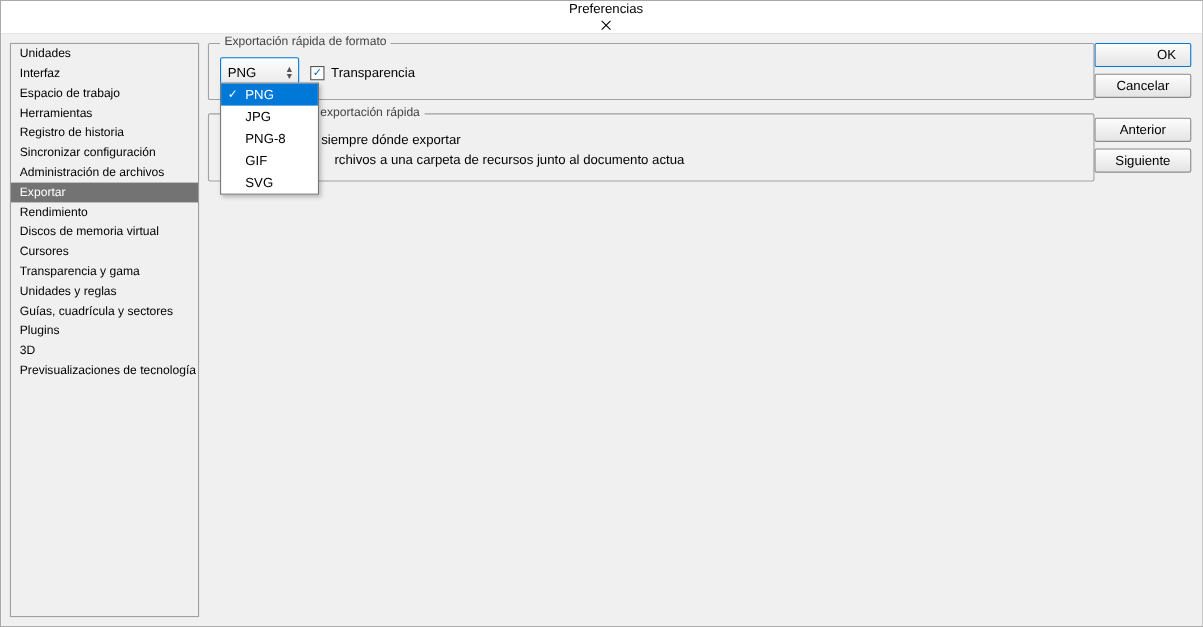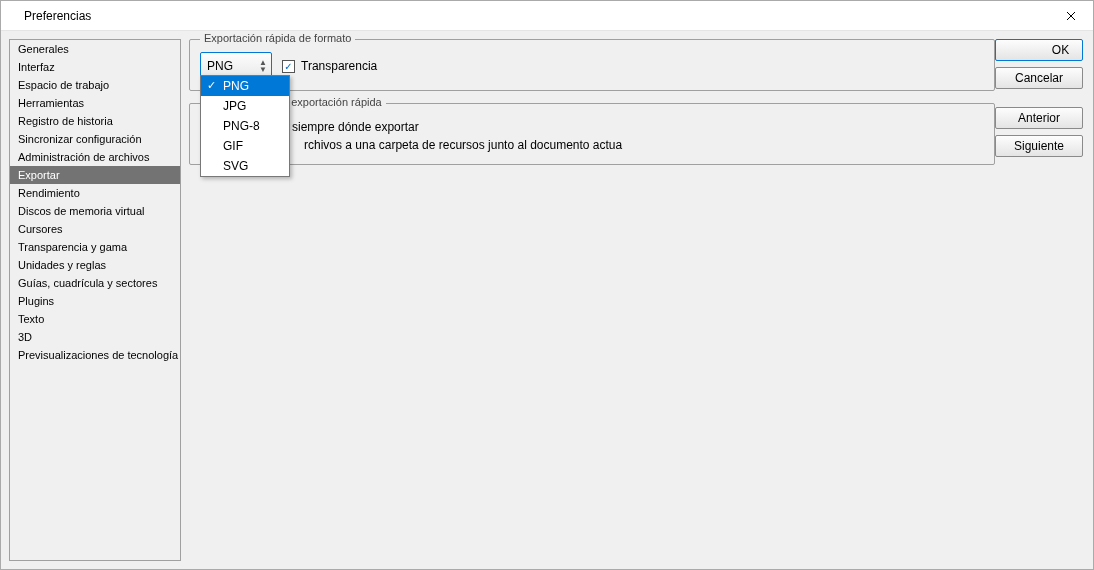--- a/index.html
+++ b/index.html
@@ -1,17 +1,17 @@
 <!DOCTYPE html>
 <html><head>
 <meta charset="utf-8">
 <style>
   * { box-sizing: border-box; font-family: "Segoe UI", Tahoma, sans-serif; }
   body { margin: 0; background: #fff; width: 1094px; height: 570px; display: flex; flex-direction: column; border: 1px solid #aaa; }
-  .titlebar { height: 30px; display: flex; align-items: center; padding-left: 23px; font-size: 12px; background: #fff; border-bottom: 1px solid #e5e5e5; }
+  .titlebar { height: 30px; display: flex; align-items: center; padding-left: 8px; font-size: 12px; background: #fff; border-bottom: 1px solid #e5e5e5; flex-direction: column; }
   .titlebar .spacer { flex: 1; }
   .titlebar .close { width: 44px; height: 30px; display: flex; align-items: center; justify-content: center; font-size: 14px; }
   .body { flex: 1; display: flex; background: #f0f0f0; }
   .sidebar { width: 172px; margin: 8px; background: #f0f0f0; border: 1px solid #a0a0a0; overflow: hidden; }
   .sidebar-item { padding: 3px 8px; font-size: 11px; color: #000; cursor: default; white-space: nowrap; }
   .sidebar-item.selected { background: #737373; color: #fff; }
   .main { flex: 1; padding: 8px 0 8px 0; position: relative; }
   .section { border: 1px solid #a0a0a0; border-radius: 2px; margin-bottom: 12px; padding: 12px 10px 10px 10px; position: relative; }
   .section-title { position: absolute; top: -8px; left: 10px; background: #f0f0f0; padding: 0 4px; font-size: 11px; color: #444; text-align: center; }
   .row { display: flex; align-items: center; gap: 10px; font-size: 12px; }
@@ -37,36 +37,35 @@
   <span class="spacer"></span>
   <div class="close">
     <svg width="10" height="10" viewBox="0 0 10 10">
         <path d="M1 1 L9 9 M9 1 L1 9" stroke="#000" stroke-width="1"></path>
       </svg>
   </div>
 </div>
 
 <div class="body">
   <div class="sidebar" id="sidebar">
-      <div class="sidebar-item">Generales</div>
+      <div class="sidebar-item">Unidades</div>
       <div class="sidebar-item">Interfaz</div>
       <div class="sidebar-item">Espacio de trabajo</div>
       <div class="sidebar-item">Herramientas</div>
       <div class="sidebar-item">Registro de historia</div>
       <div class="sidebar-item">Sincronizar configuración</div>
       <div class="sidebar-item">Administración de archivos</div>
       <div class="sidebar-item selected">Exportar</div>
       <div class="sidebar-item">Rendimiento</div>
       <div class="sidebar-item">Discos de memoria virtual</div>
       <div class="sidebar-item">Cursores</div>
       <div class="sidebar-item">Transparencia y gama</div>
       <div class="sidebar-item">Unidades y reglas</div>
       <div class="sidebar-item">Guías, cuadrícula y sectores</div>
       <div class="sidebar-item">Plugins</div>
-      <div class="sidebar-item">Texto</div>
       <div class="sidebar-item">3D</div>
       <div class="sidebar-item">Previsualizaciones de tecnología</div>
     </div>
 
   <div class="main">
 
     <div class="section">
       <div class="section-title">Exportación rápida de formato</div>
       <div class="row">
         <div class="select-box open">

